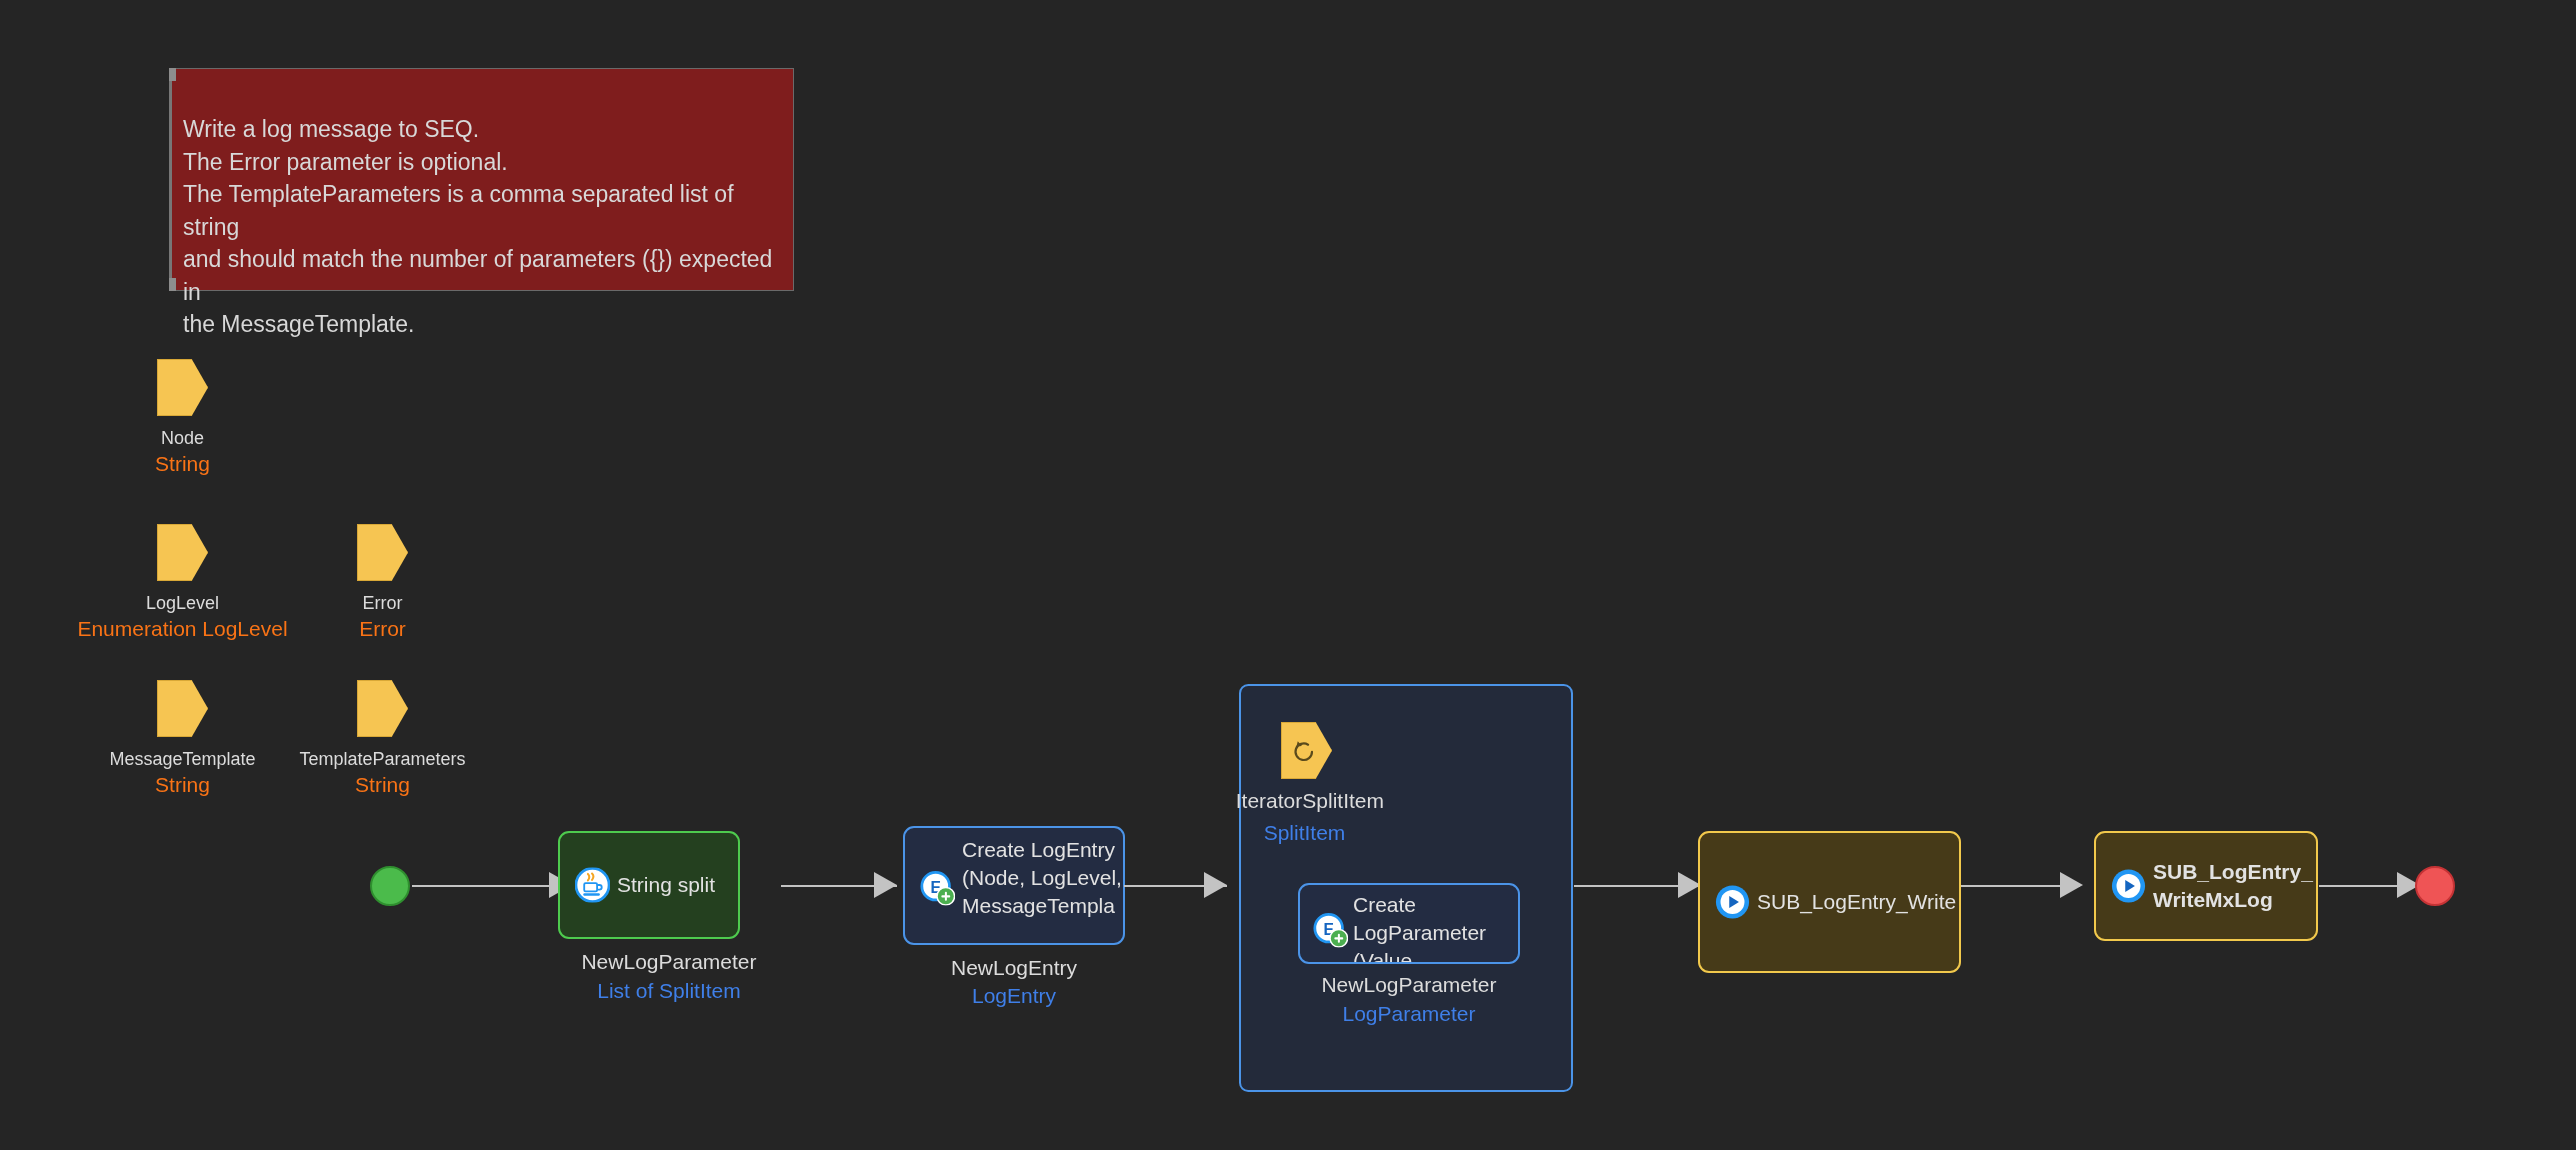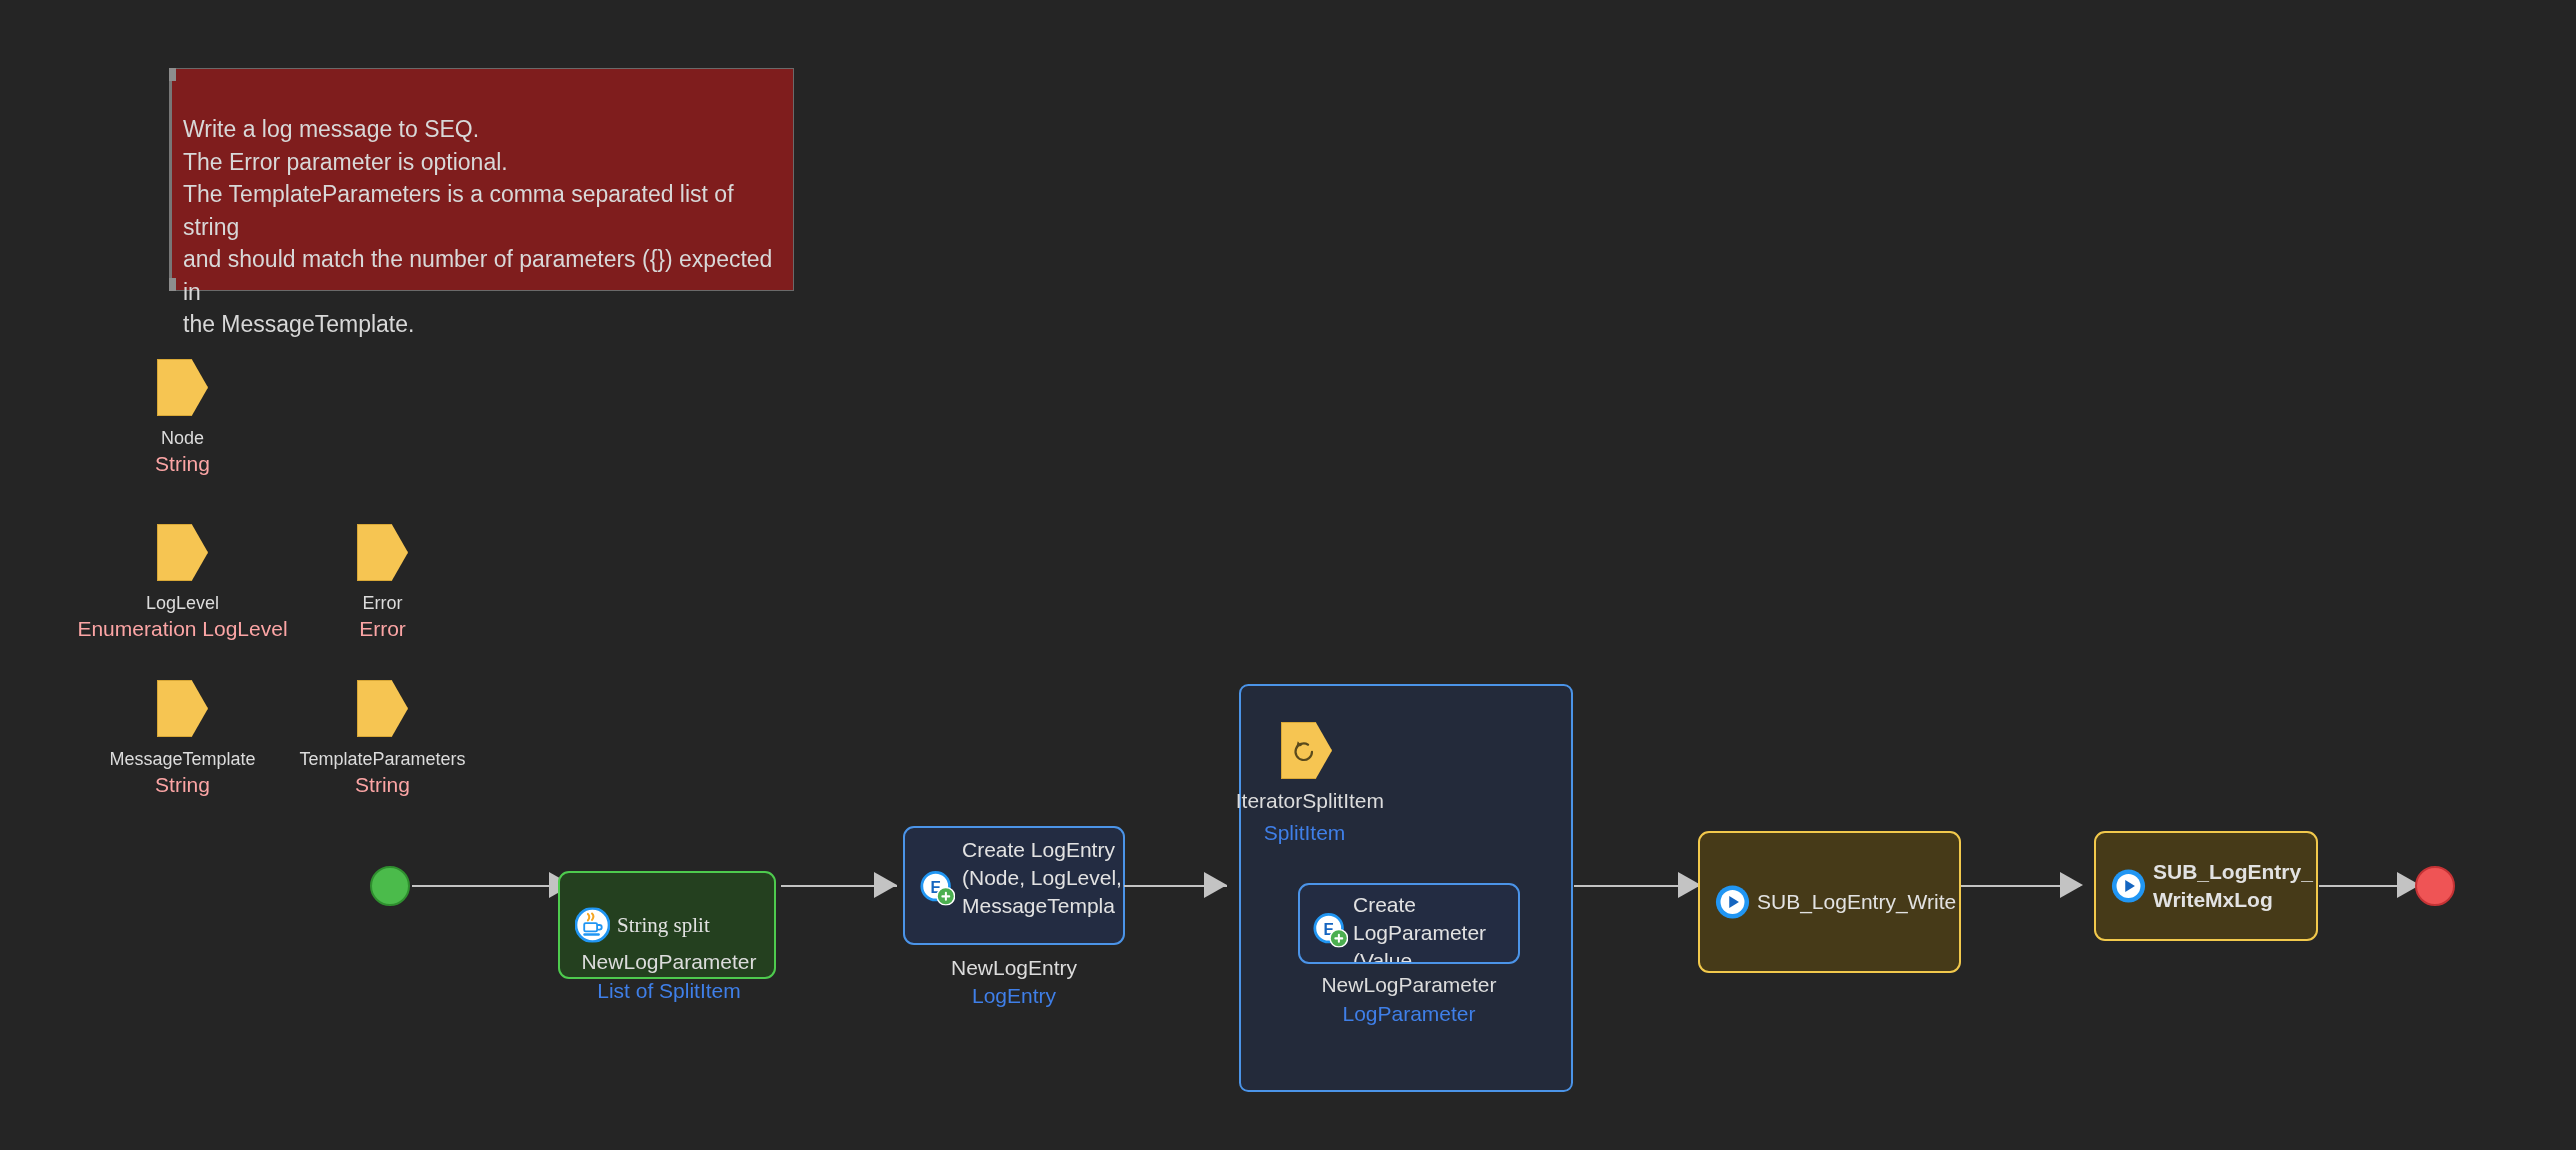--- a/index.html
+++ b/index.html
@@ -65,21 +65,21 @@
     white-space: nowrap;
     color: #dcdcdc;
     font-size: 18px;
     line-height: 26px;
   }
   .param-type {
     position: absolute;
     top: 92px; left: 50%;
     transform: translateX(-50%);
     white-space: nowrap;
-    color: #fca5a5;
+    color: #f97316;
     font-size: 21px;
     line-height: 26px;
   }
 
   
   .loop-glyph {
     position: absolute;
     left: 8.2px; top: 14.6px;
     width: 27.5px; height: 27.5px;
   }
@@ -222,21 +222,21 @@
     <div class="param-shape"></div>
     <div class="param-label">TemplateParameters</div>
     <div class="param-type">String</div>
   </div>
 
   <div class="event-circle start-circle" style="left:370px; top:866px;"></div>
 
   <div class="conn-line" style="left:412px; top:885px; width:139px;"></div>
   <div class="conn-head" style="left:549px; top:872px;"></div>
 
-  <div class="node node-java" style="left:558px; top:871px; width:218px; height:108px;font-family:Liberation Serif, serif;">
+  <div class="node node-java" style="left:558px; top:831px; width:182px; height:108px;">
     <span class="node-icon">
       <svg viewBox="0 0 38 38" width="35" height="35">
         <circle cx="19" cy="19" r="18" fill="#ffffff" stroke="#2196f3" stroke-width="3"></circle>
         <path d="M14 14 q3 -4 0 -7" stroke="#f5a623" stroke-width="2.2" fill="none" stroke-linecap="round"></path>
         <path d="M18.5 13.5 q3 -4 0 -7" stroke="#f5a623" stroke-width="2.2" fill="none" stroke-linecap="round"></path>
         <rect x="10" y="17" width="14" height="9" rx="1.5" fill="#ffffff" stroke="#2196f3" stroke-width="2"></rect>
         <path d="M24 19 h2.5 a2.5 2.5 0 0 1 0 5 H24" stroke="#2196f3" stroke-width="2" fill="none"></path>
         <rect x="9" y="28" width="18" height="2.6" rx="1.3" fill="#2196f3"></rect>
       </svg>
     </span>

